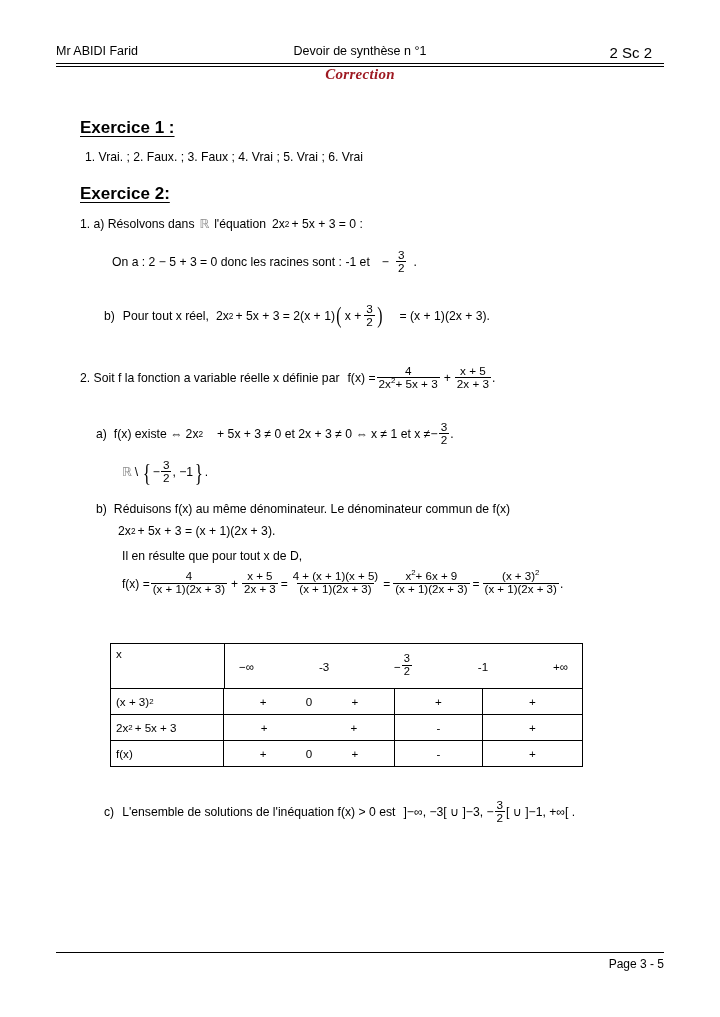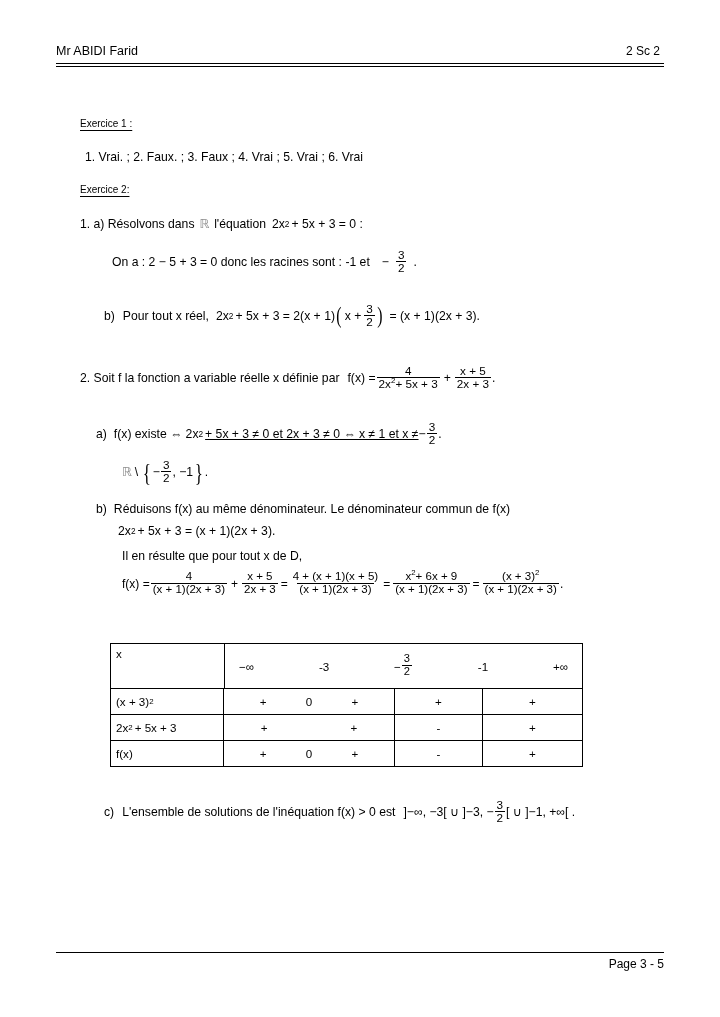--- a/index.html
+++ b/index.html
@@ -7,30 +7,30 @@
     width:720px;height:1017px;background:#ffffff;
     font-family:"Liberation Sans", sans-serif;
     color:#000;position:relative;overflow:hidden;
   }
   .page{position:absolute;inset:0;border-radius:9px;}
 
   
   .hdr{position:absolute;left:56px;top:44px;width:608px;height:20px;}
   .hdr-left{position:absolute;left:0;top:0;font-size:12.5px;}
   .hdr-center{position:absolute;left:0;right:0;top:0;text-align:center;font-size:12.5px;}
-  .hdr-right{position:absolute;right:4px;top:0;font-size:12px;}
+  .hdr-right{position:absolute;right:12px;top:0;font-size:15px;}
   .hdr-rule{position:absolute;left:56px;top:63px;width:608px;
             border-top:1.4px solid #000;border-bottom:0.8px solid #000;height:2px;}
   .correction{position:absolute;left:0;right:0;top:66px;text-align:center;
     font-family:"Liberation Serif", serif;font-weight:bold;font-style:italic;
     font-size:15px;color:#9e1a22;letter-spacing:.3px;}
 
   
   .t{position:absolute;font-size:12.2px;white-space:nowrap;line-height:1.2;}
-  .ex-title{position:absolute;font-size:10px;font-weight:normal;
+  .ex-title{position:absolute;font-size:17px;font-weight:bold;
             text-decoration:underline;text-underline-offset:2.5px;}
 
   .bb{color:#8a8a8a;font-family:"DejaVu Sans",sans-serif;}
   sup{font-size:.68em;vertical-align:super;line-height:0;}
 
   
   .fr{display:inline-flex;flex-direction:column;align-items:center;
       vertical-align:middle;margin:0 1px;line-height:1.02;
       position:relative;top:-0.06em;}
   .fr .n{padding:0 2px;font-size:.96em;}
@@ -72,23 +72,25 @@
              border-top:1.5px solid #000;}
   .foot-txt{position:absolute;right:56px;top:957px;font-size:12px;font-weight:normal;}
 </style>
 </head>
 <body>
 
 <div class="page">
 
   <div class="hdr">
     <div class="hdr-left">Mr ABIDI Farid</div>
+    <div class="hdr-center">Devoir de synthèse n °1</div>
     <div class="hdr-right">2 Sc 2</div>
   </div>
   <div class="hdr-rule"></div>
+  <div class="correction">Correction</div>
 
   <div class="ex-title" style="left:80px;top:118px;">Exercice 1 :</div>
   <div class="t" style="left:85px;top:150px;">1.  Vrai.    ;  2. Faux.          ; 3. Faux   ;  4. Vrai   ;  5. Vrai    ;  6. Vrai</div>
 
   <div class="ex-title" style="left:80px;top:184px;">Exercice 2:</div>
 
   <div class="t eqrow" style="left:80px;top:217px;">
     <span>1. a) Résolvons dans</span>
     <span class="bb" style="margin:0 5px;">ℝ</span>
     <span>l'équation</span>
@@ -113,21 +115,21 @@
     <span style="margin-left:7px;">2x</span>
       <sup>2</sup>
     <span style="margin-left:2px;">+ 5x + 3 = 2(x + 1)</span>
     <span class="par">(</span>
     <span style="margin:0 2px;">x +</span>
     <span class="fr">
       <span class="n">3</span>
       <span class="d">2</span>
     </span>
     <span class="par">)</span>
-    <span style="margin-left:6px;text-align:right;">= (x + 1)(2x + 3).</span>
+    <span style="margin-left:16px;text-align:right;">= (x + 1)(2x + 3).</span>
   </div>
 
   <div class="t eqrow" style="left:80px;top:366px;">
     <span>2. Soit f la fonction a variable réelle x définie  par</span>
     <span style="margin-left:8px;">f(x) =</span>
     <span class="fr">
       <span class="n">4</span>
       <span class="d"><span>2x</span><sup>2</sup><span>+ 5x + 3</span></span>
     </span>
     <span style="margin:0 3px;">+</span>
@@ -135,21 +137,21 @@
       <span class="n">x + 5</span>
       <span class="d">2x + 3</span>
     </span>
     <span>.</span>
   </div>
 
   <div class="t eqrow" style="left:96px;top:422px;">
     <span>a)</span>
     <span style="margin-left:7px;text-align:right;">f(x)  existe  ⇔ 2x</span>
       <sup>2</sup>
-    <span style="margin-left:2px;text-decoration:underline;">+ 5x + 3 ≠ 0  et  2x + 3 ≠ 0 ⇔ x ≠ 1  et  x ≠</span>
+    <span style="margin-left:14px;">+ 5x + 3 ≠ 0  et  2x + 3 ≠ 0 ⇔ x ≠ 1  et  x ≠</span>
     <span>−</span>
     <span class="fr">
       <span class="n">3</span>
       <span class="d">2</span>
     </span>
     <span>.</span>
   </div>
 
   <div class="t eqrow" style="left:118px;top:458px;">
     <span class="bb" style="margin-left:4px;">ℝ</span>

